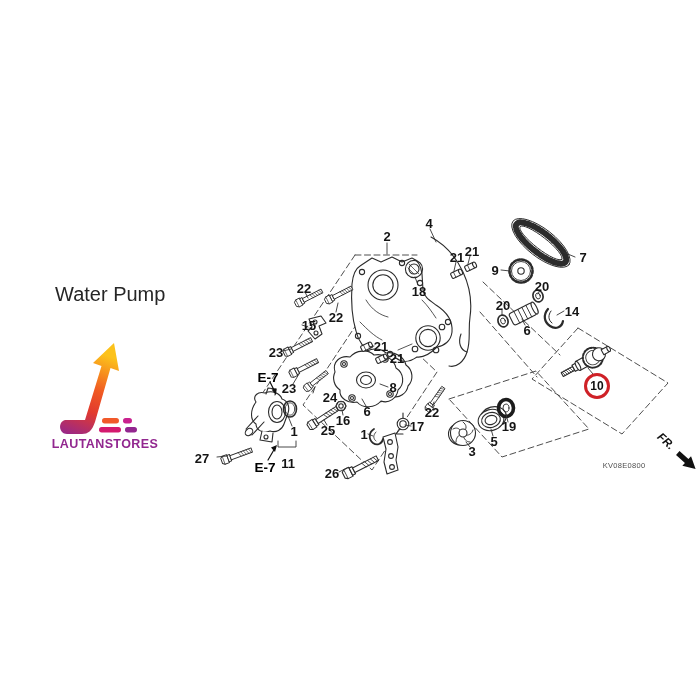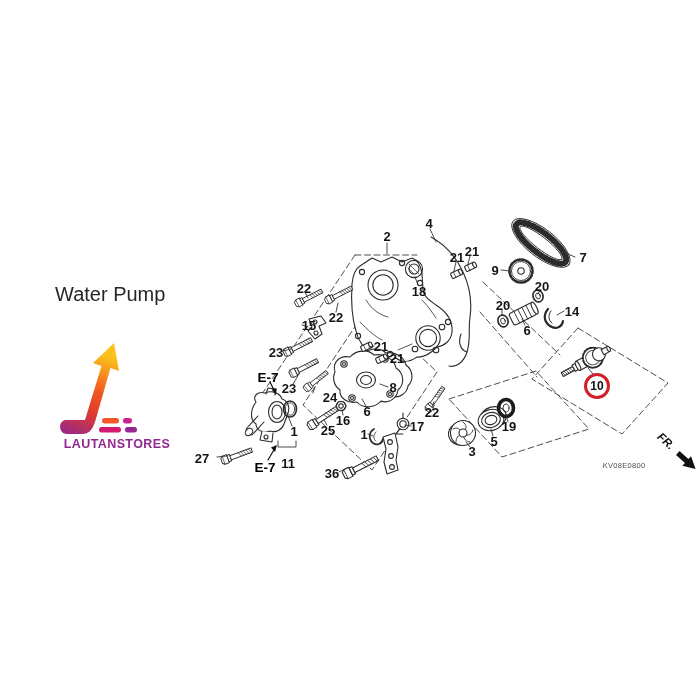--- a/index.html
+++ b/index.html
@@ -6,21 +6,21 @@
   body {
     width:700px; height:700px; background:#ffffff; position:relative;
     overflow:hidden; font-family:"Liberation Sans", sans-serif;
   }
   .stage { position:absolute; inset:0; }
   svg { position:absolute; left:0; top:0; }
   .header { position:absolute; left:11px; top:276px; color:#2b2b2b; }
   .section-code { font-size:28px; letter-spacing:1px; color:#333333; }
   .page-title { font-size:20px; margin-top:7px; color:#262626;margin-left:44px; }
   .brand-text {
-    position:absolute; left:58px; top:437px; width:118px; text-align:center;
+    position:absolute; left:46px; top:437px; width:118px; text-align:center;
     font-size:12.5px; font-weight:bold; letter-spacing:0.4px; color:#92278F;
     white-space:nowrap;
   }
   .label-layer { position:absolute; inset:0; }
   .ref-label {
     position:absolute; transform:translate(-50%,-50%);
     font-size:13px; font-weight:bold; color:#141414; white-space:nowrap;
   }
   .section-ref {
     position:absolute; transform:translate(-50%,-50%);
@@ -311,21 +311,21 @@
       <span class="ref-label" style="left: 310px; top: 397px; margin-left: 20px;">24</span>
       <span class="ref-label" style="left: 381px; top: 346px;">21</span>
       <span class="ref-label" style="left: 397px; top: 358px;">21</span>
       <span class="ref-label" style="left: 393px; top: 387px;">8</span>
       <span class="ref-label" style="left: 367px; top: 411px;">6</span>
       <span class="ref-label" style="left: 343px; top: 420px;">16</span>
       <span class="ref-label" style="left: 328px; top: 430px;">25</span>
       <span class="ref-label" style="left: 294px; top: 431px;">1</span>
       <span class="ref-label" style="left: 288px; top: 456px; margin-top: 7px;">11</span>
       <span class="ref-label" style="left: 202px; top: 458px;">27</span>
-      <span class="ref-label" style="left: 332px; top: 473px;">36</span>
+      <span class="ref-label" style="left: 332px; top: 473px;">26</span>
       <span class="ref-label" style="left: 364px; top: 434px;">1</span>
       <span class="ref-label" style="left: 417px; top: 426px;">17</span>
       <span class="ref-label" style="left: 432px; top: 412px;">22</span>
       <span class="ref-label" style="left: 472px; top: 451px;">3</span>
       <span class="ref-label" style="left: 494px; top: 441px;">5</span>
       <span class="ref-label" style="left: 509px; top: 426px;">19</span>
       <span class="section-ref" style="left: 268px; top: 377px;">E-7</span>
       <span class="section-ref" style="left: 265px; top: 467px;">E-7</span>
     </div>
 

